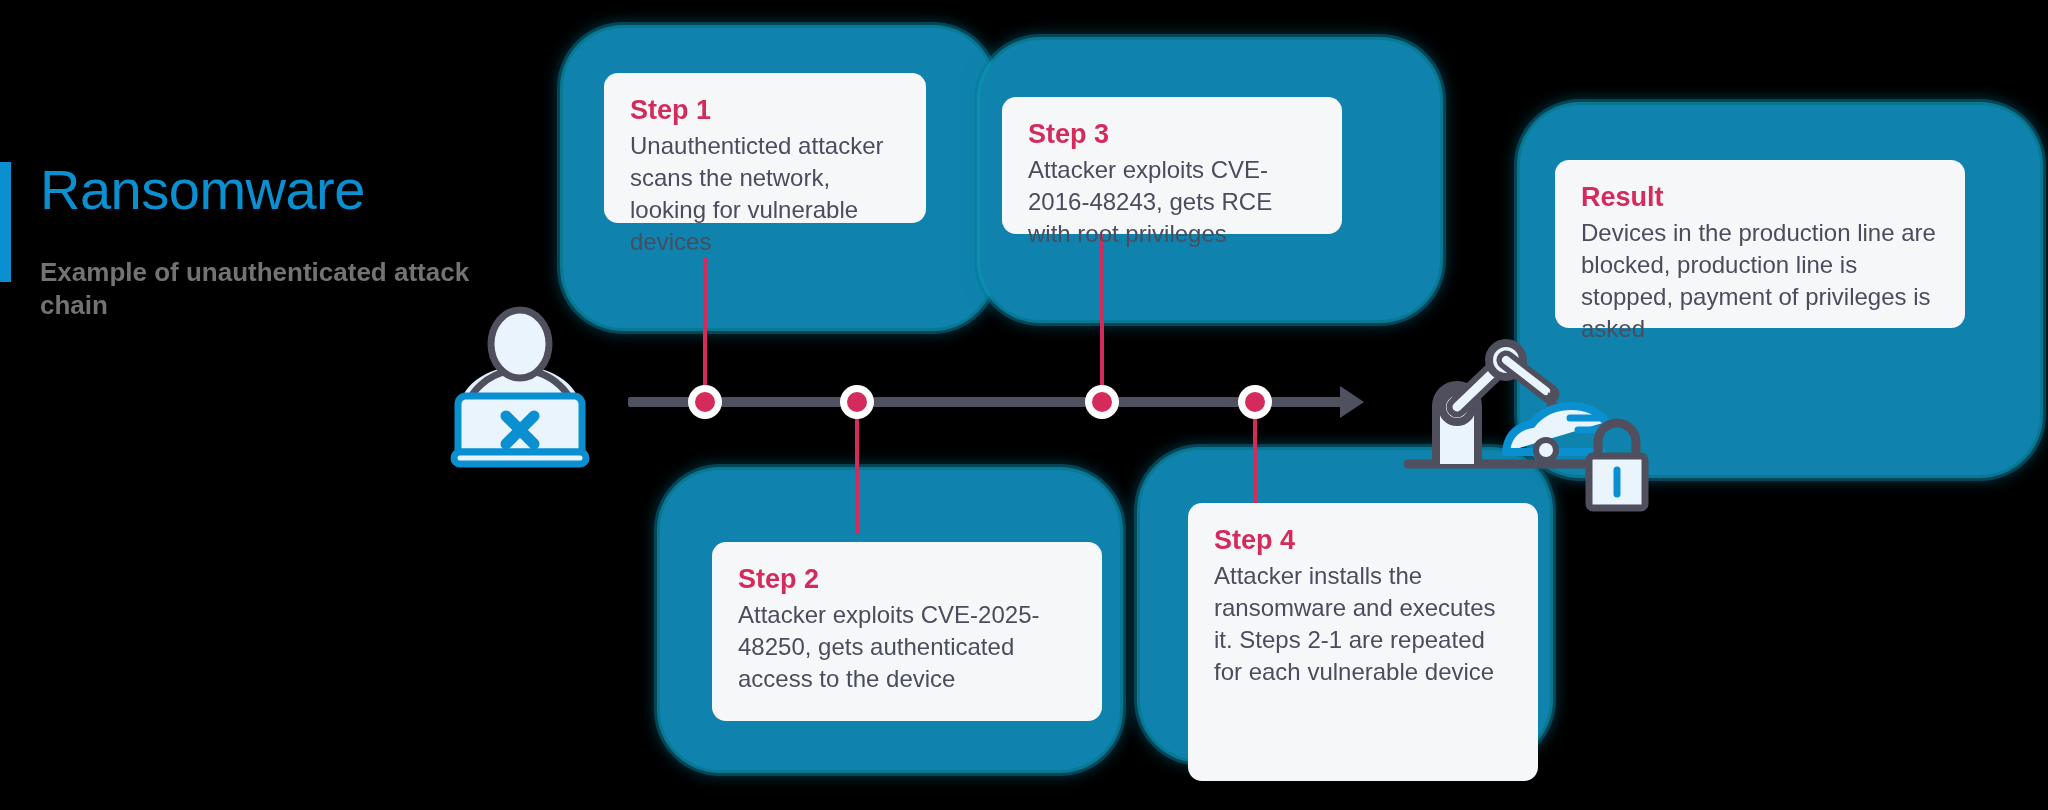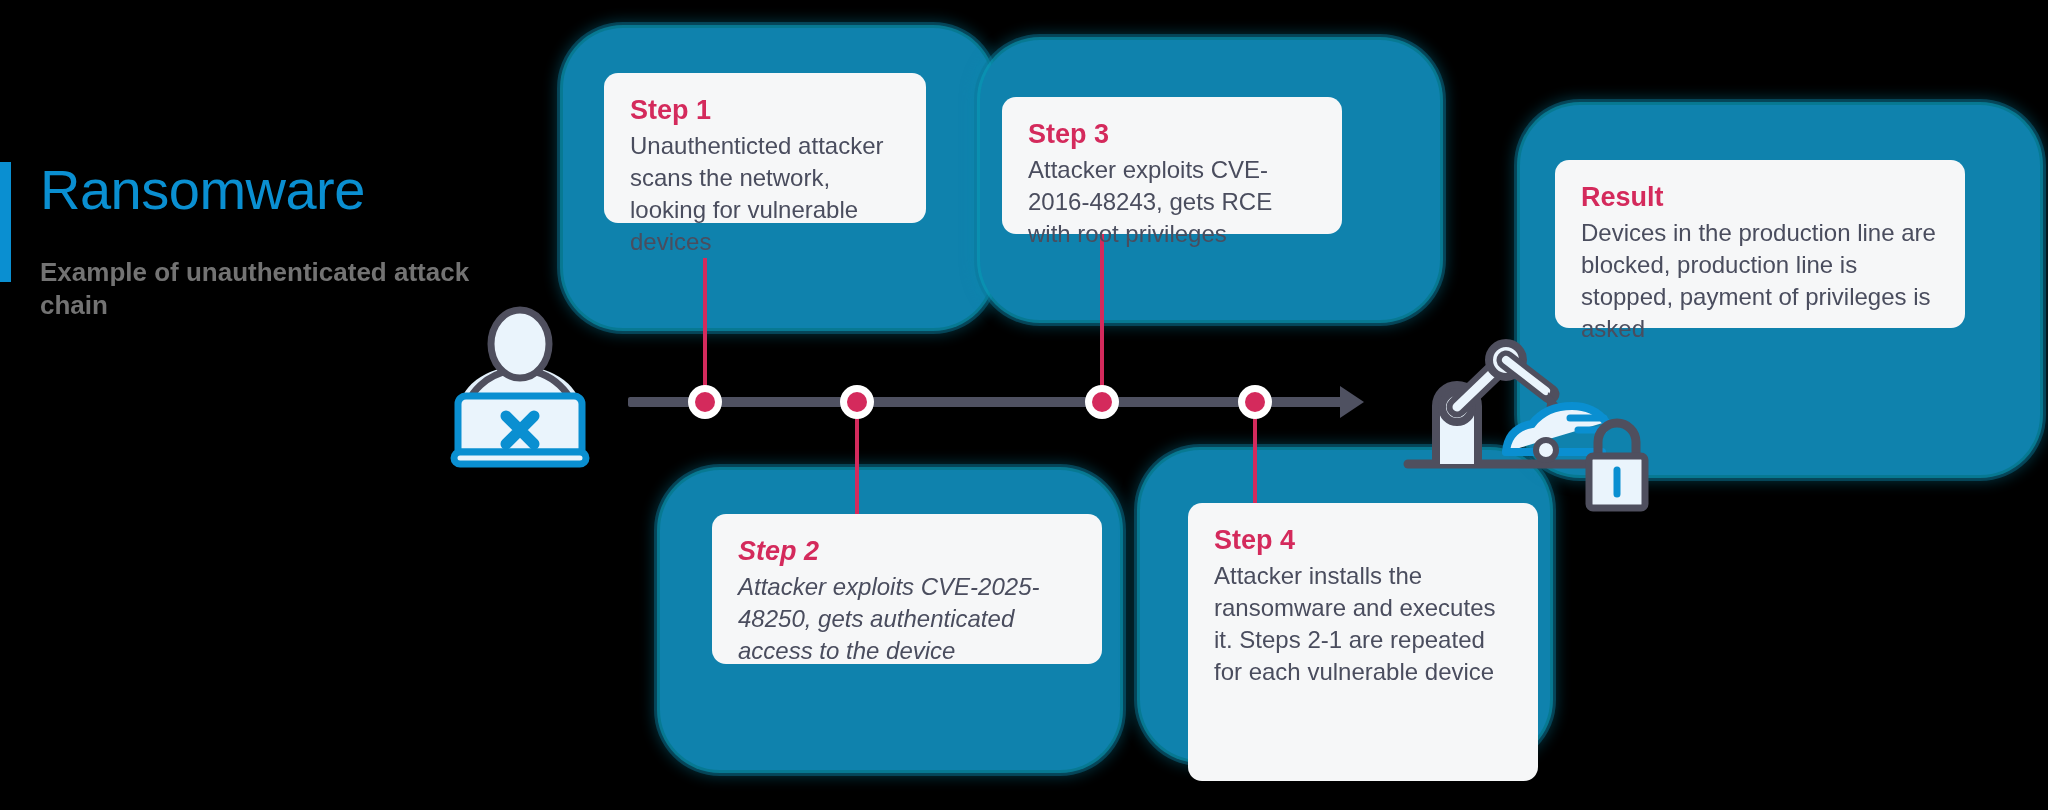--- a/index.html
+++ b/index.html
@@ -29,21 +29,21 @@
   #timeline-arrow{position:absolute;left:1340px;top:386px;width:0;height:0;
       border-top:16px solid transparent;border-bottom:16px solid transparent;border-left:24px solid #4f5161;}
   .tl-dot{position:absolute;width:34px;height:34px;border-radius:50%;background:#fff;}
   .tl-dot i{position:absolute;left:7px;top:7px;width:20px;height:20px;border-radius:50%;background:#d42a5c;display:block;}
 
   
   .card{position:absolute;background:#f6f7f8;border-radius:14px;box-sizing:border-box;padding:22px 26px 24px 26px;}
   .card .h{font-size:27px;font-weight:bold;color:#d42a5c;line-height:1.15;margin:0 0 4px 0;}
   .card .b{font-size:24px;color:#4a4d5e;line-height:1.33;}
   #card-1{left:604px;top:73px;width:322px;height:150px;}
-  #card-2{left:712px;top:514px;width:390px;height:150px;font-style:italic;}
+  #card-2{left:712px;top:542px;width:390px;height:179px;}
   #card-3{left:1002px;top:97px;width:340px;height:137px;}
   #card-4{left:1152px;top:503px;width:350px;height:278px;margin-left:36px;}
   #card-result{left:1555px;top:148px;width:410px;height:168px;margin-top:12px;}
 
   
   #attacker-icon{position:absolute;left:440px;top:292px;width:160px;height:180px;}
   #plant-icon{position:absolute;left:1402px;top:312px;width:270px;height:200px;}
 </style>
 </head>
 <body>

